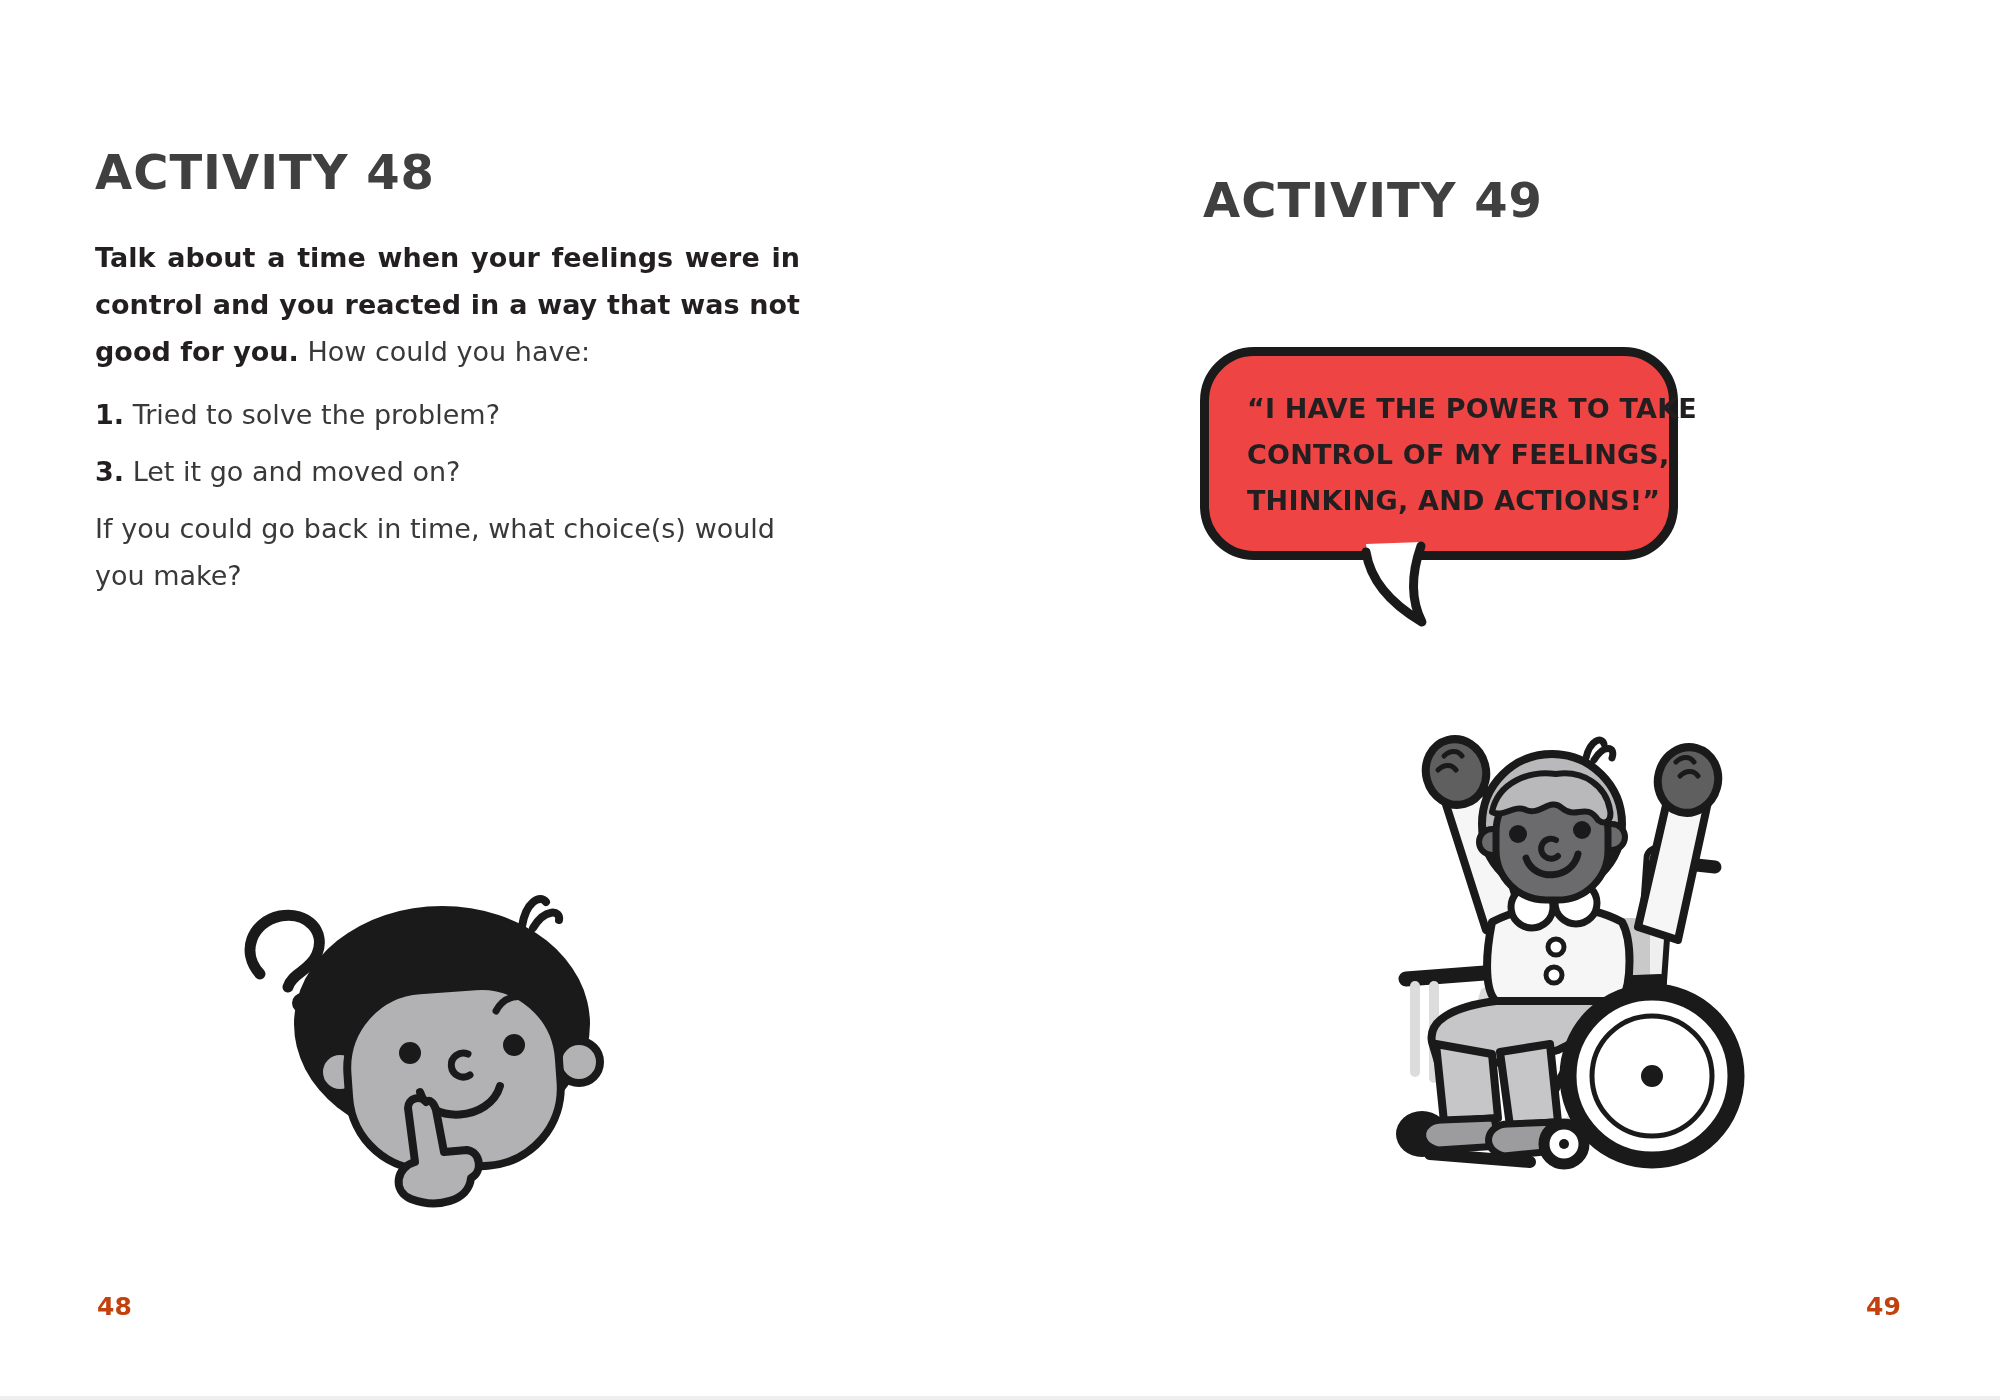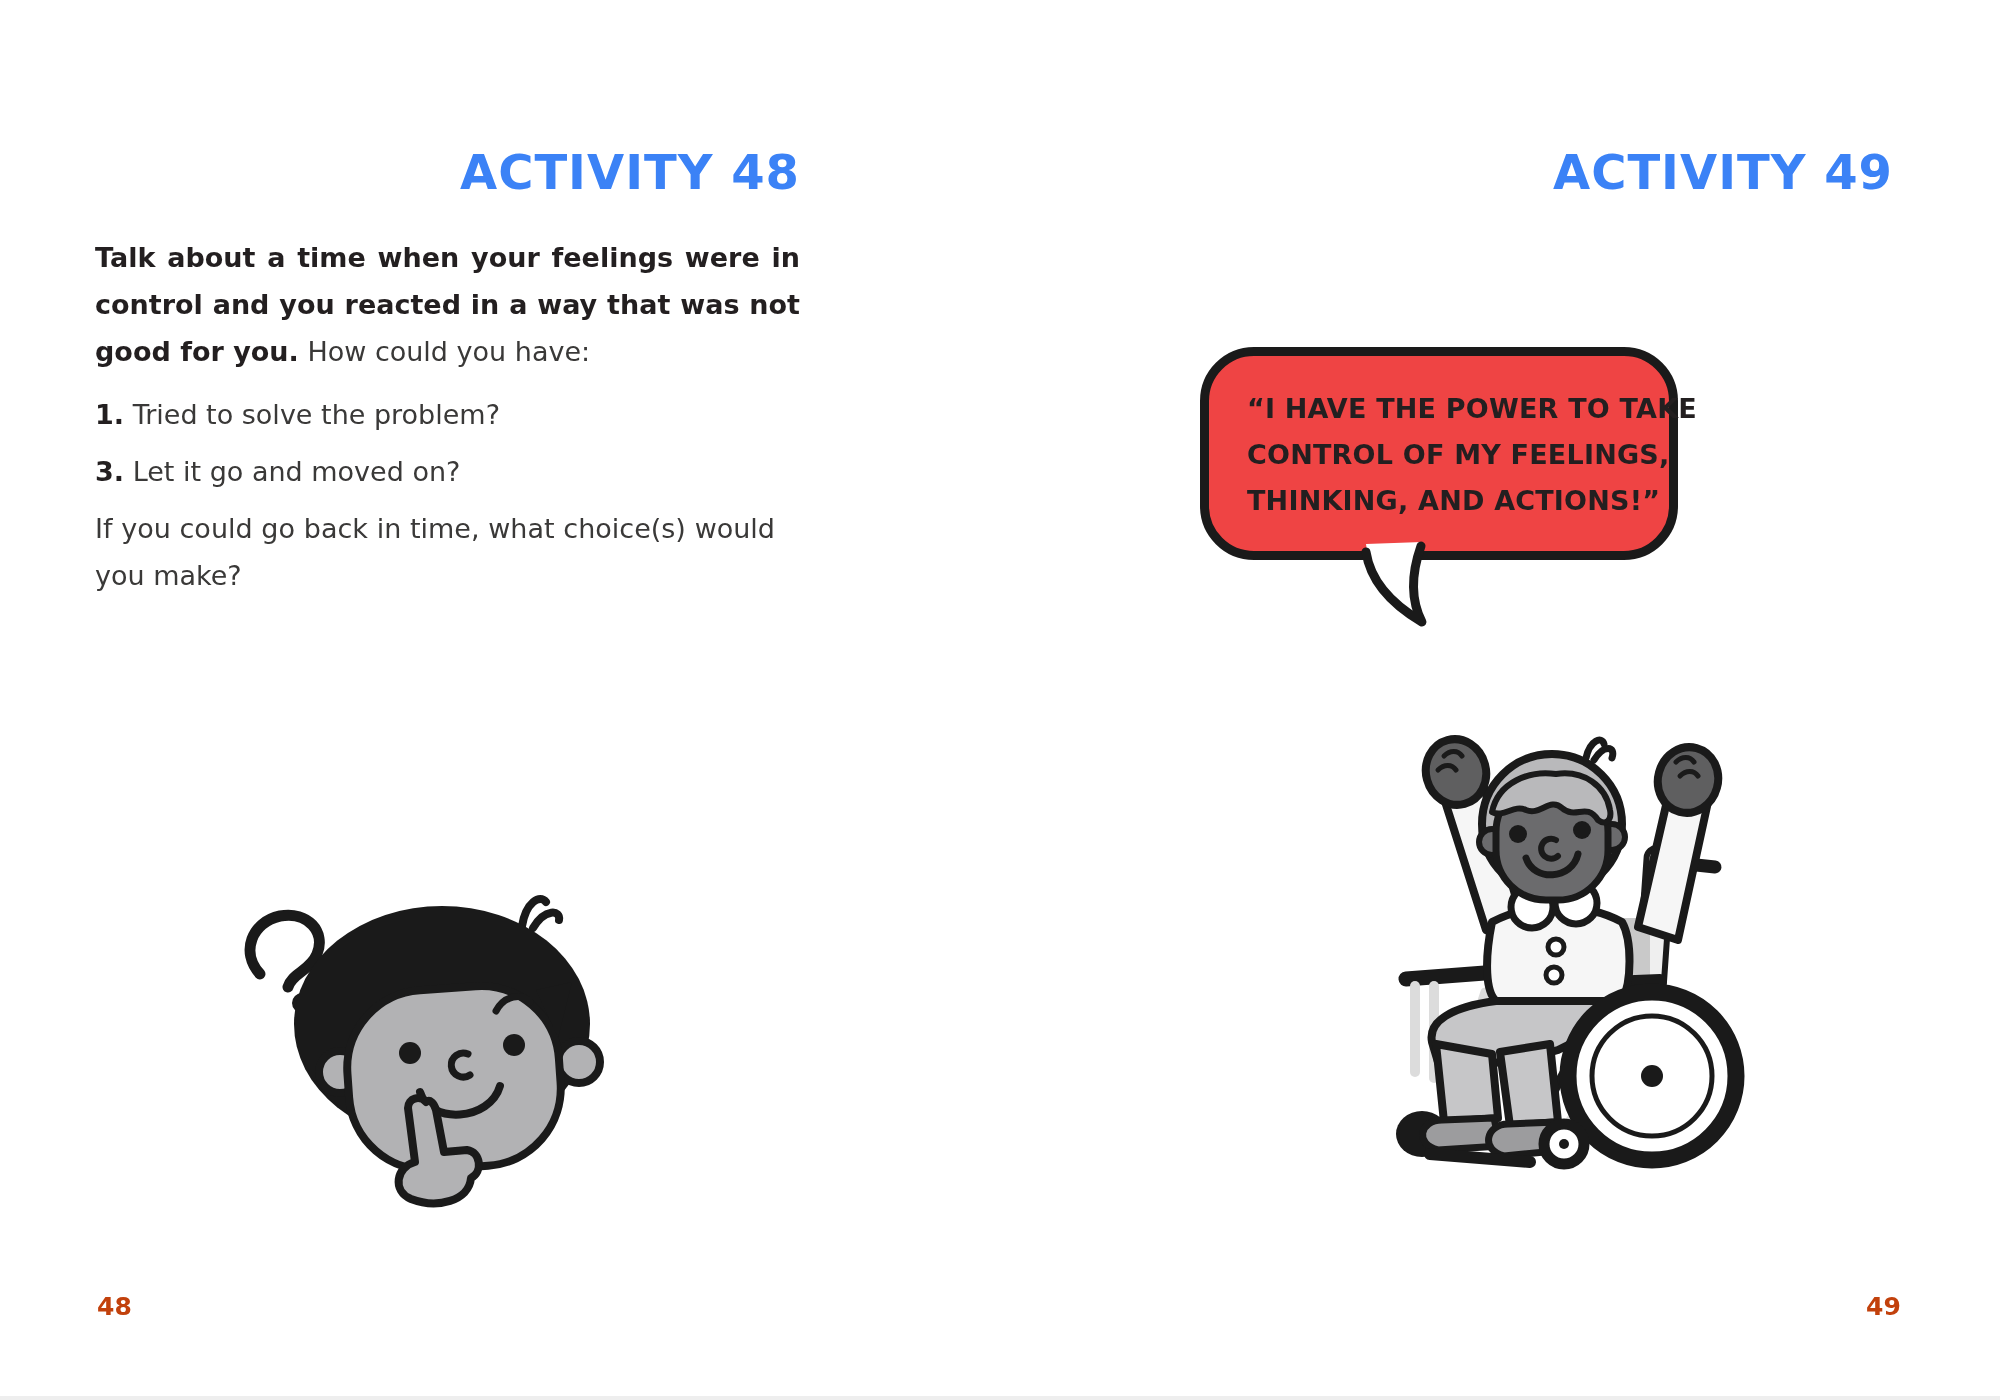--- a/index.html
+++ b/index.html
@@ -8,28 +8,28 @@
     position: relative;
     width: 2000px;
     height: 1400px;
     background: #ffffff;
     font-family: "DejaVu Sans", "Liberation Sans", sans-serif;
     color: #2e2d2c;
     overflow: hidden;
   }
   .col { position: absolute; top: 148px; }
   .col-left  { left: 95px;  width: 705px; }
-  .col-right { left: 1203px; width: 690px; }
+  .col-right { left: 1203px; width: 690px; margin-top: 28px; }
 
   .activity-title {
     font-size: 48px;
     font-weight: 800;
     letter-spacing: 1px;
-    text-align: right;
-    color: #3b82f6;
+    text-align: left;
+    color: #404040;
     margin-bottom: 38px;
     line-height: 1;
   }
   .para {
     font-size: 27px;
     line-height: 47px;
     text-align: justify;
     color: #3a3938;
     margin-bottom: 16px;
   }

